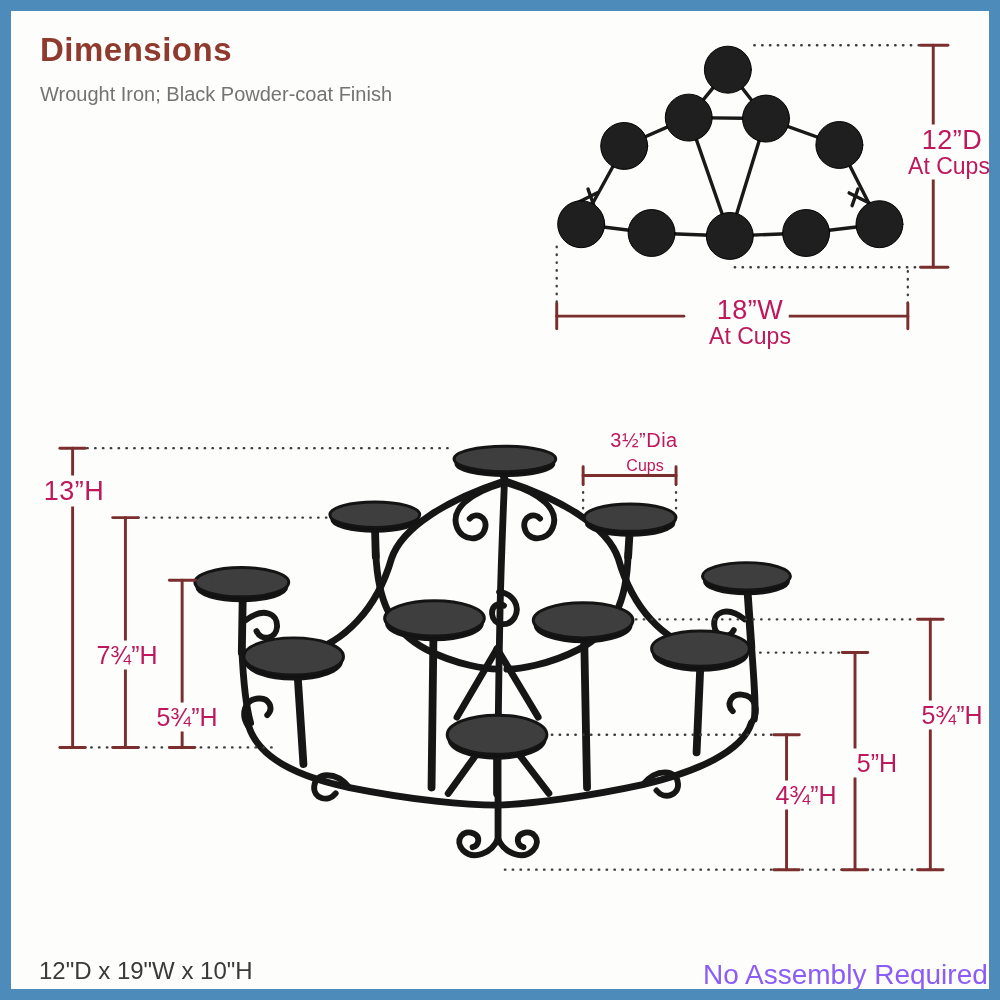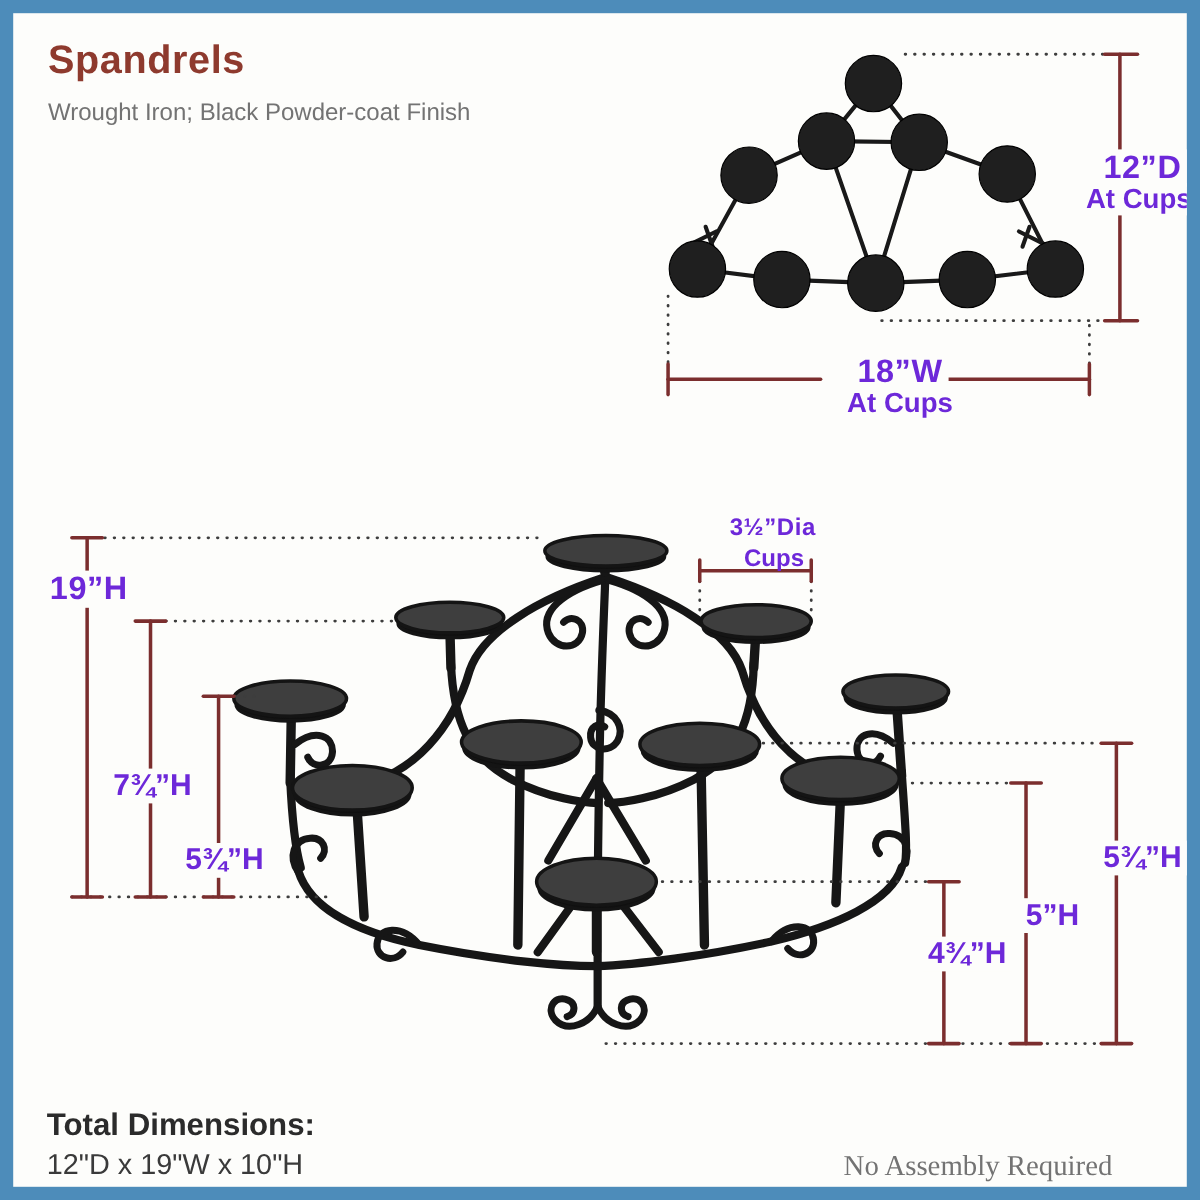--- a/index.html
+++ b/index.html
@@ -11,48 +11,48 @@
     border:11px solid #4d8cba;
     overflow:hidden;
     font-family:"Liberation Sans", sans-serif;
   }
   .art{position:absolute;left:0;top:0;width:100%;height:100%;}
   .lbl{
     position:absolute;
     transform:translate(-50%,-50%);
     white-space:nowrap;
     text-align:center;
-    color:#6d28d9;
-    font-weight:700;
+    color:#be185d;
+    font-weight:400;
     line-height:1;
   }
   .lbl.bg{background:#fdfdfb;padding:2px 5px;}
   .sz-big{font-size:27px;letter-spacing:.5px;}
   .sz-mid{font-size:25px;}
   .sz-sub{font-size:23px;}
-  .sz-sub2{font-size:20px;}
+  .sz-sub2{font-size:16px;}
   .title{
     position:absolute;left:29px;top:20px;
     font-size:33px;font-weight:700;color:#8e3a2e;letter-spacing:.5px;
   }
   .subtitle{
     position:absolute;left:29px;top:72px;
     font-size:20px;font-weight:400;color:#737373;
   }
   .foot-label{
     position:absolute;left:28px;top:911px;
     font-size:26px;font-weight:700;color:#2b2b2b;
   }
   .foot-value{
     position:absolute;left:28px;top:946px;
     font-size:24px;font-weight:400;color:#3a3a3a;
   }
   .foot-note{
     position:absolute;left:692px;top:948px;
-    font-size:24px;font-weight:400;color:#737373;font-family:Liberation Serif, serif;
+    font-size:28px;font-weight:400;color:#8b5cf6;
   }
 </style>
 </head>
 <body>
 
 <div class="frame">
 
   <svg class="art" viewBox="0 0 1000 1000" fill="none" stroke-linecap="round" stroke-linejoin="round">
 
     <g stroke="#191919" stroke-width="3.5">
@@ -229,34 +229,33 @@
       <path d="M793,740 L793,878"></path>
         <path d="M780,740 L806,740"></path>
         <path d="M780,878 L806,878"></path>
 
       <path d="M585,475 L680,475"></path>
         <path d="M585,466 L585,484"></path>
         <path d="M680,466 L680,484"></path>
     </g>
   </svg>
 
-  <div class="title">Spandrels</div>
+  <div class="title">Dimensions</div>
   <div class="subtitle">Wrought Iron; Black Powder-coat Finish</div>
 
   <div class="lbl bg sz-big" style="left:941px;top:129px;">12”D</div>
   <div class="lbl bg sz-sub" style="left:938px;top:155px;">At Cups</div>
   <div class="lbl bg sz-big" style="left:739px;top:299px;">18”W</div>
   <div class="lbl bg sz-sub" style="left:739px;top:325px;">At Cups</div>
 
-  <div class="lbl bg sz-big" style="left:63px;top:480px;">19”H</div>
+  <div class="lbl bg sz-big" style="left:63px;top:480px;">13”H</div>
   <div class="lbl bg sz-mid" style="left:116px;top:644px;">7¾”H</div>
   <div class="lbl bg sz-mid" style="left:176px;top:706px;">5¾”H</div>
   <div class="lbl sz-big" style="left:633px;top:429px;font-size:20px;">3½”Dia</div>
   <div class="lbl sz-sub2" style="left:634px;top:455px;">Cups</div>
   <div class="lbl bg sz-mid" style="left:941px;top:704px;">5¾”H</div>
   <div class="lbl bg sz-mid" style="left:866px;top:752px;">5”H</div>
   <div class="lbl bg sz-mid" style="left:795px;top:784px;">4¾”H</div>
 
-  <div class="foot-label">Total Dimensions:</div>
   <div class="foot-value">12"D x 19"W x 10"H</div>
   <div class="foot-note">No Assembly Required</div>
 
 </div>
 
 </body></html>

